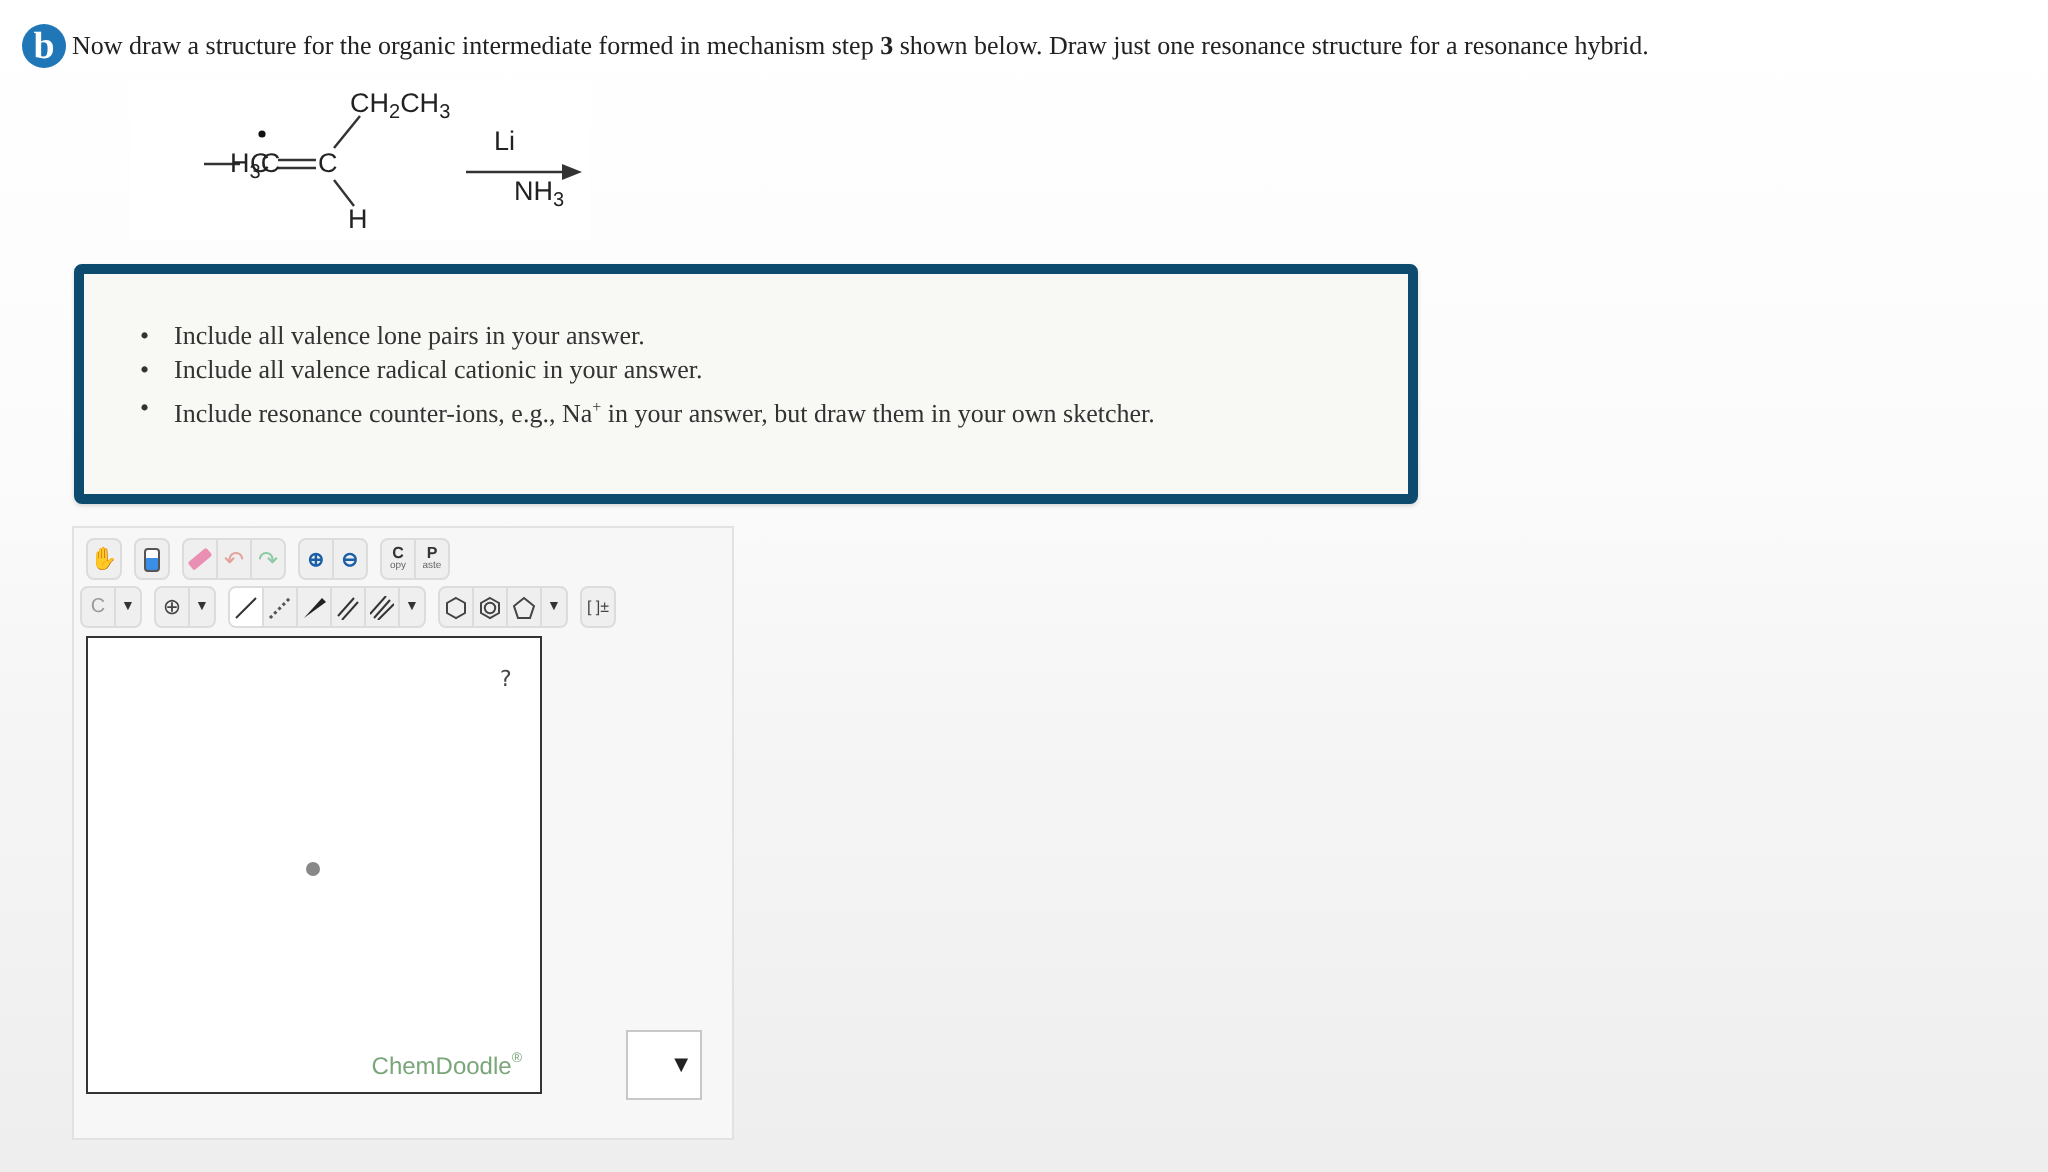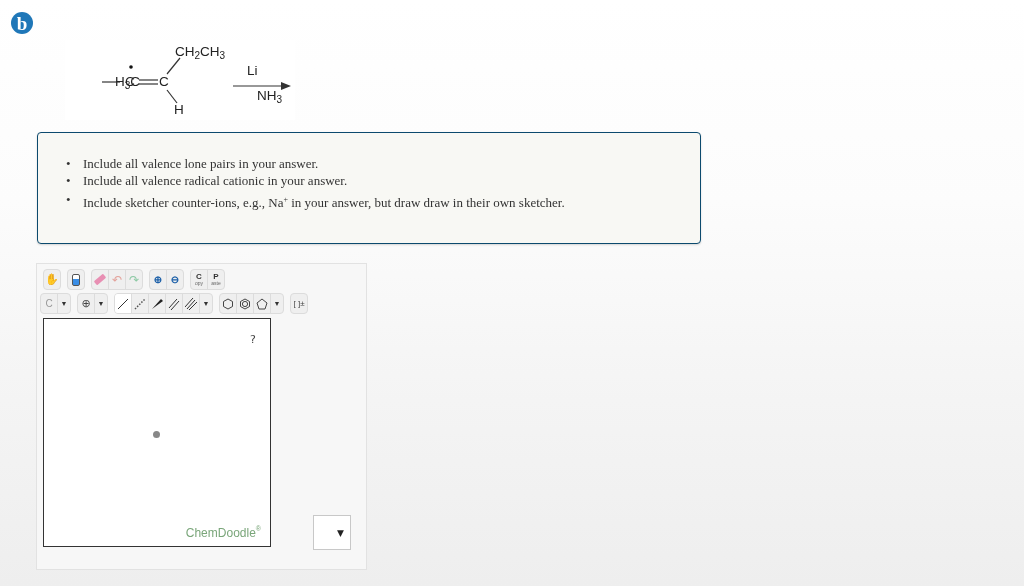--- a/index.html
+++ b/index.html
@@ -21,21 +21,21 @@
   .reaction {
     position:absolute; left:65px; top:40px; width:230px; height:80px; background:#fff;
     font-family:"Liberation Sans","DejaVu Sans",sans-serif; font-size:13.5px; color:#222;
   }
   .reaction .lbl { position:absolute; white-space:nowrap; }
   .reaction sub { font-size:10px; vertical-align:-3px; }
   .reaction svg { position:absolute; left:0; top:0; }
 
   .instructions {
     position:absolute; left:37px; top:132px; width:662px; height:110px;
-    background:#f8f8f4; border:1px solid #0c4a6e; border-radius:4px;
+    background:#f8f8f4; border:5px solid #0c4a6e; border-radius:4px;
     box-shadow:0 1px 2px rgba(0,0,0,0.15);
   }
   .instructions ul { margin:0; padding:0; position:absolute; left:28px; top:22px; list-style:none; }
   .instructions li { font-size:13px; line-height:17px; color:#333; position:relative; padding-left:17px; white-space:nowrap; }
   .instructions li::before { content:"•"; position:absolute; left:0; top:0; font-size:13px; }
   .instructions sup { font-size:8px; vertical-align:5px; }
 
   .sketcher-panel {
     position:absolute; left:36px; top:263px; width:329px; height:305px;
     background:#f7f7f7; border:1px solid #e2e2e2;
@@ -61,20 +61,21 @@
     position:absolute; left:276px; top:251px; width:36px; height:33px; background:#fff;
     border:1px solid #c8c8c8; display:flex; align-items:center; justify-content:flex-end; padding-right:0;
   }
   .select-box span { font-size:9px; color:#222; margin-right:6px; font-family:"DejaVu Sans",sans-serif; }
 </style>
 </head>
 <body>
 
 <div class="question">
   <div class="badge">b</div>
+  <div class="qtext"><span>Now draw a structure for the organic intermediate formed in mechanism step </span><b>3</b><span> shown below. Draw just one resonance structure for a resonance hybrid.</span></div>
 </div>
 
 <div class="reaction">
   <svg width="230" height="80">
 
     <line x1="37" y1="42" x2="55" y2="42" stroke="#333" stroke-width="1.2"></line>
 
     <line x1="74" y1="40" x2="93" y2="40" stroke="#333" stroke-width="1.2"></line>
     <line x1="74" y1="44" x2="93" y2="44" stroke="#333" stroke-width="1.2"></line>
 
@@ -93,21 +94,21 @@
   <span class="lbl" style="left:110px; top:4px;"><span>CH</span><sub>2</sub><span>CH</span><sub>3</sub></span>
   <span class="lbl" style="left:109px; top:62px;">H</span>
   <span class="lbl" style="left:182px; top:23px;">Li</span>
   <span class="lbl" style="left:192px; top:48px;"><span>NH</span><sub>3</sub></span>
 </div>
 
 <div class="instructions">
   <ul>
     <li>Include all valence lone pairs in your answer.</li>
     <li>Include all valence radical cationic in your answer.</li>
-    <li style="margin-top:2px;"><span>Include sketcher counter-ions, e.g., Na</span><sup>+</sup><span> in your answer, but draw draw in their own sketcher.</span></li>
+    <li style="margin-top:2px;"><span>Include resonance counter-ions, e.g., Na</span><sup>+</sup><span> in your answer, but draw them in your own sketcher.</span></li>
   </ul>
 </div>
 
 <div class="sketcher-panel">
 
   <div class="toolbar-row" style="left:6px; top:5px;">
     <div class="tb-group">
       <div class="tb-btn">
           <span style="font-size:11px;color:#a0522d;">✋</span>
         </div>

